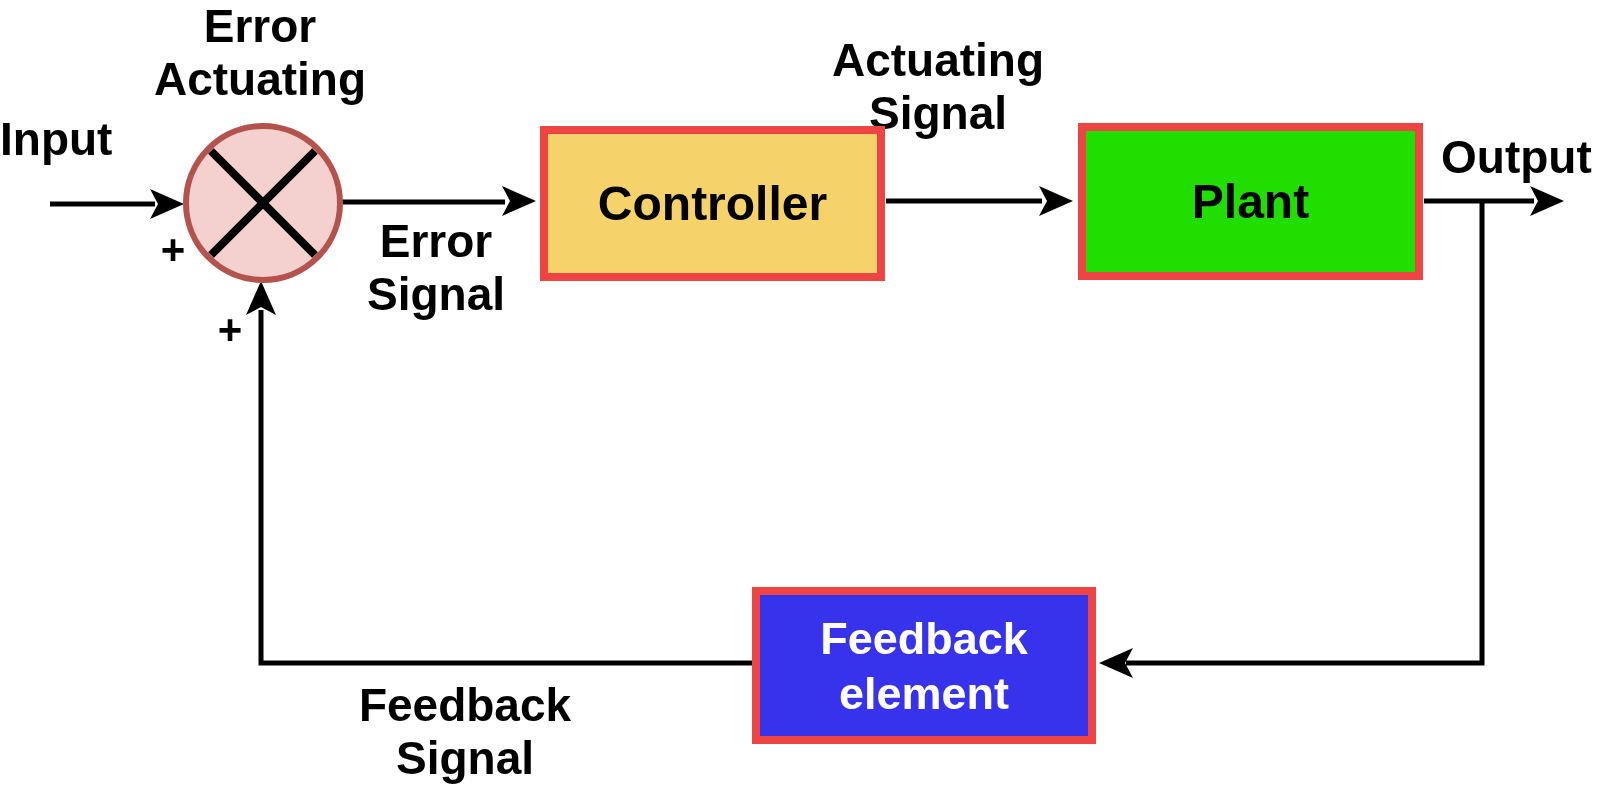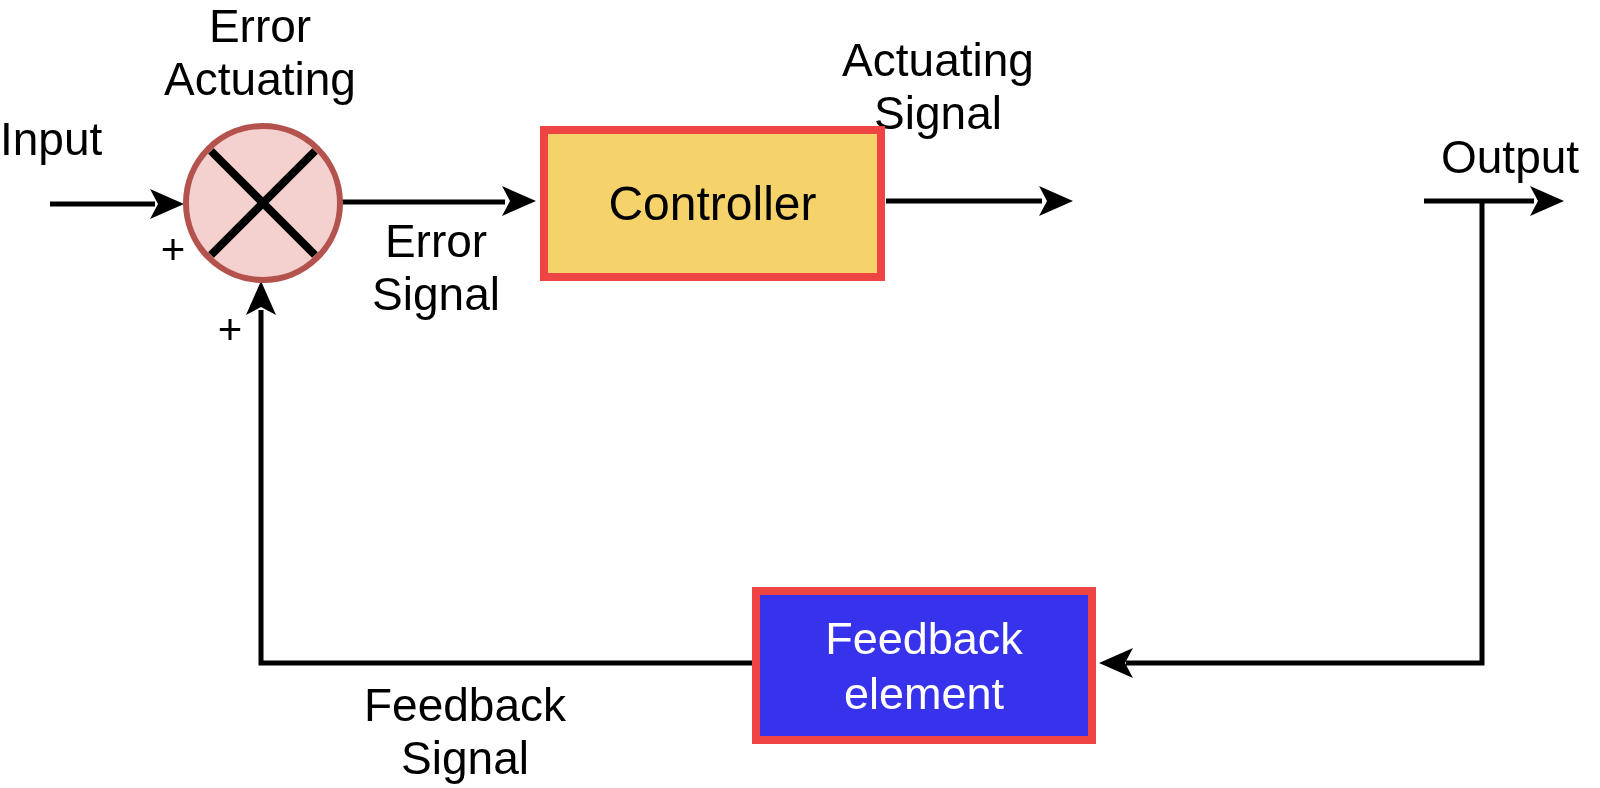--- a/index.html
+++ b/index.html
@@ -6,21 +6,21 @@
     margin: 0;
     padding: 0;
     background: #ffffff;
   }
   .canvas {
     position: relative;
     width: 1600px;
     height: 788px;
     background: #ffffff;
     font-family: "Liberation Sans", sans-serif;
-    font-weight: 400;
+    font-weight: 700;
     color: #000000;
     overflow: hidden;
   }
   .wires {
     position: absolute;
     left: 0;
     top: 0;
   }
   .label {
     position: absolute;
@@ -120,19 +120,22 @@
 
   <div class="label lbl-feedback-signal">
     <span>Feedback</span>
     <span>Signal</span>
   </div>
 
   <div class="box controller" style="background-color: rgb(245, 211, 106);">
     <span>Controller</span>
   </div>
 
+  <div class="box plant" style="background-color: rgb(31, 222, 0);">
+    <span>Plant</span>
+  </div>
 
   <div class="box feedback" style="background-color: rgb(55, 51, 236);">
     <span>Feedback</span>
     <span>element</span>
   </div>
 
 </div>
 
 </body></html>

